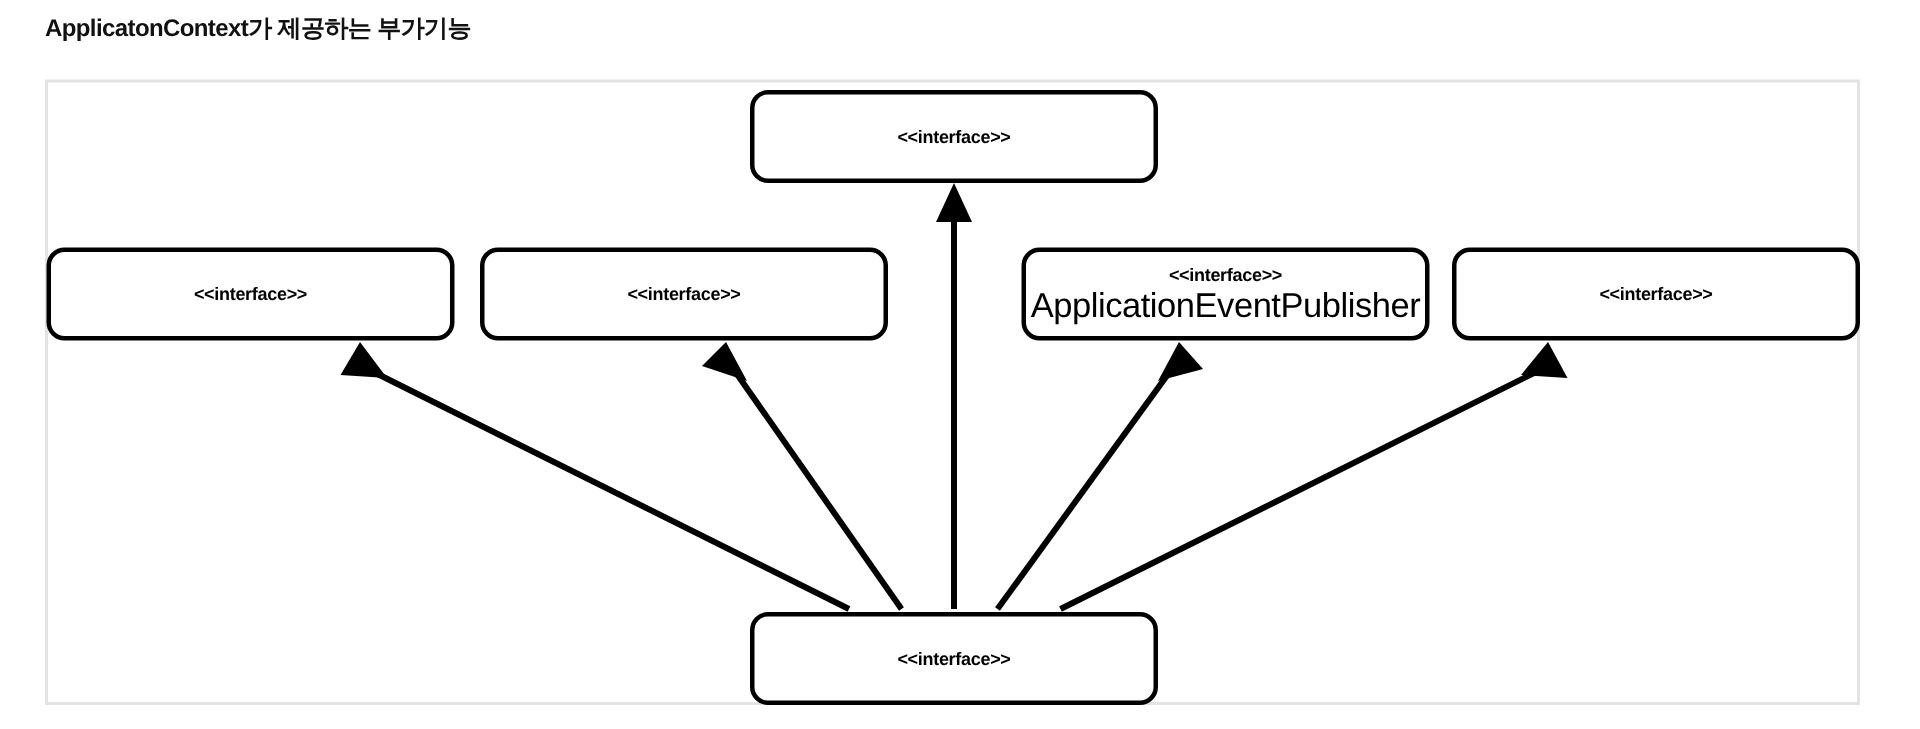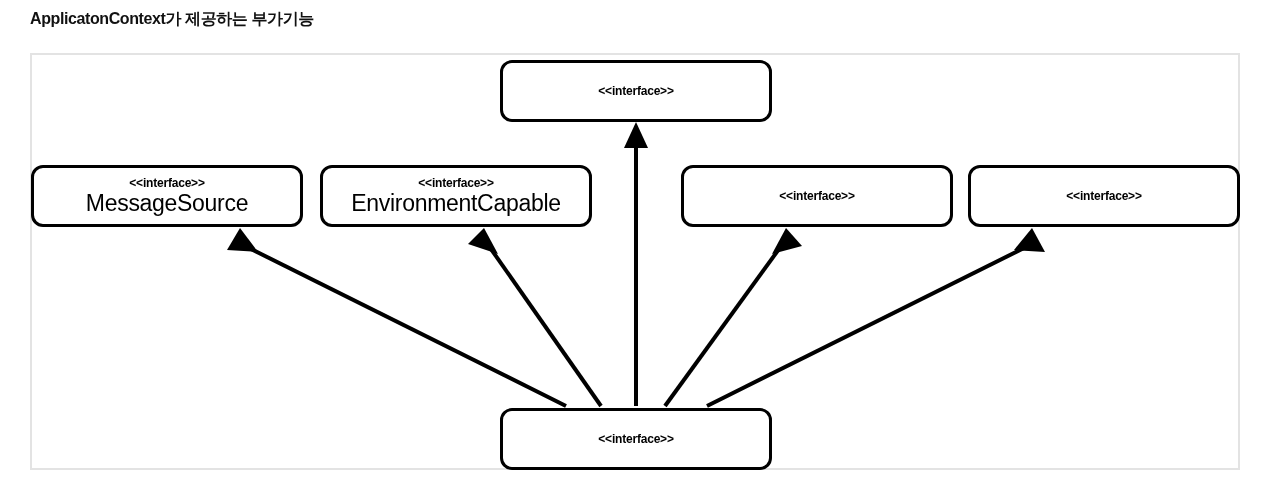--- a/index.html
+++ b/index.html
@@ -115,30 +115,29 @@
       <polygon points="1032,228 1045,252 1014,250" fill="#000000"></polygon>
     </g>
   </svg>
 
   <div class="uml-node" id="node-beanfactory">
     <div class="uml-stereotype">&lt;&lt;interface&gt;&gt;</div>
   </div>
 
   <div class="uml-node" id="node-messagesource">
     <div class="uml-stereotype">&lt;&lt;interface&gt;&gt;</div>
-    <div class="uml-name">MessageSource</div>
   </div>
 
   <div class="uml-node" id="node-environmentcapable">
     <div class="uml-stereotype">&lt;&lt;interface&gt;&gt;</div>
-    <div class="uml-name">EnvironmentCapable</div>
   </div>
 
   <div class="uml-node" id="node-applicationeventpublisher">
     <div class="uml-stereotype">&lt;&lt;interface&gt;&gt;</div>
+    <div class="uml-name">ApplicationEventPublisher</div>
   </div>
 
   <div class="uml-node" id="node-resourceloader">
     <div class="uml-stereotype">&lt;&lt;interface&gt;&gt;</div>
   </div>
 
   <div class="uml-node" id="node-applicationcontext">
     <div class="uml-stereotype">&lt;&lt;interface&gt;&gt;</div>
   </div>
 

